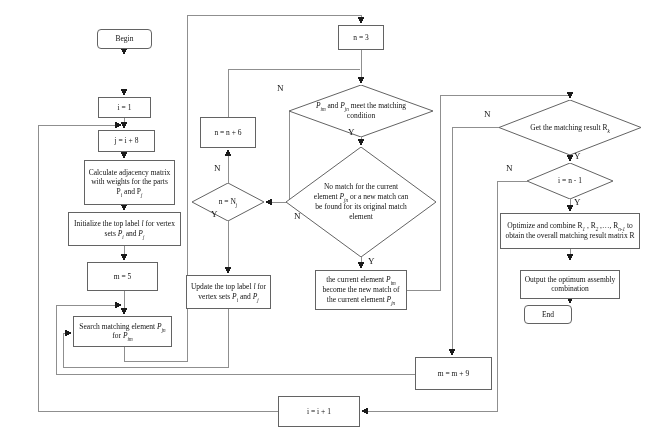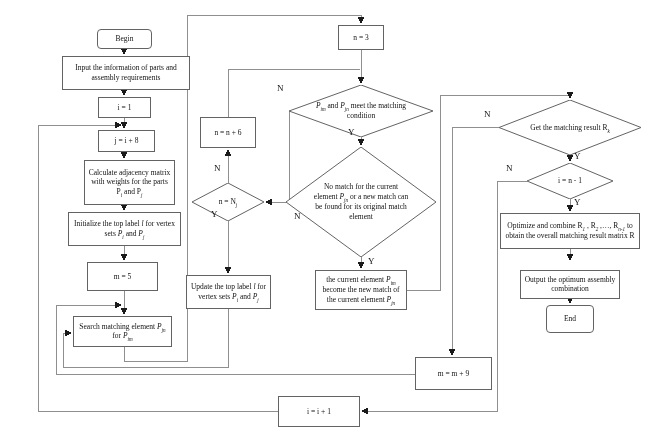--- a/index.html
+++ b/index.html
@@ -62,23 +62,20 @@
       <polyline points="570,249 570,260" marker-end="url(#arr)"></polyline>
       <polyline points="570,291 570,303" marker-end="url(#arr)"></polyline>
       <polyline points="415,374 56,374 56,305 121,305" marker-end="url(#arr)"></polyline>
       <polyline points="278,411 38,411 38,125 121,125" marker-end="url(#arr)"></polyline>
     </g>
   </svg>
 
   <div class="node terminal" style="left:97px;top:29px;width:55px;height:20px">
     <div class="lbl">Begin</div>
   </div>
-  <div class="node process" style="left:62px;top:56px;width:128px;height:34px">
-    <div class="lbl">Input the information of parts and assembly requirements</div>
-  </div>
   <div class="node process" style="left:98px;top:97px;width:53px;height:21px">
     <div class="lbl">i = 1</div>
   </div>
   <div class="node process" style="left:98px;top:130px;width:57px;height:22px">
     <div class="lbl">j = i + 8</div>
   </div>
   <div class="node process" style="left:84px;top:160px;width:91px;height:45px">
     <div class="lbl">Calculate adjacency matrix with weights for the parts P<sub>i</sub> and P<sub>j</sub></div>
   </div>
   <div class="node process" style="left:68px;top:212px;width:113px;height:34px">
@@ -134,21 +131,21 @@
       <polygon points="43,0 86,18 43,36 0,18" fill="#ffffff" stroke="#636363" stroke-width="1" vector-effect="non-scaling-stroke"></polygon>
     </svg>
     <div class="lbl" style="width:84%">i = n - 1</div>
   </div>
   <div class="node process" style="left:500px;top:213px;width:140px;height:36px">
     <div class="lbl">Optimize and combine R<sub>1</sub> , R<sub>2</sub> ,…, R<sub>n-1</sub> to obtain the overall matching result matrix R</div>
   </div>
   <div class="node process" style="left:520px;top:270px;width:100px;height:29px">
     <div class="lbl">Output the optimum assembly combination</div>
   </div>
-  <div class="node terminal" style="left:546px;top:305px;width:48px;height:28px">
+  <div class="node terminal" style="left:524px;top:305px;width:48px;height:19px">
     <div class="lbl">End</div>
   </div>
 
   <div class="node process" style="left:415px;top:357px;width:77px;height:33px">
     <div class="lbl">m = m + 9</div>
   </div>
   <div class="node process" style="left:278px;top:396px;width:82px;height:31px">
     <div class="lbl">i = i + 1</div>
   </div>
 

